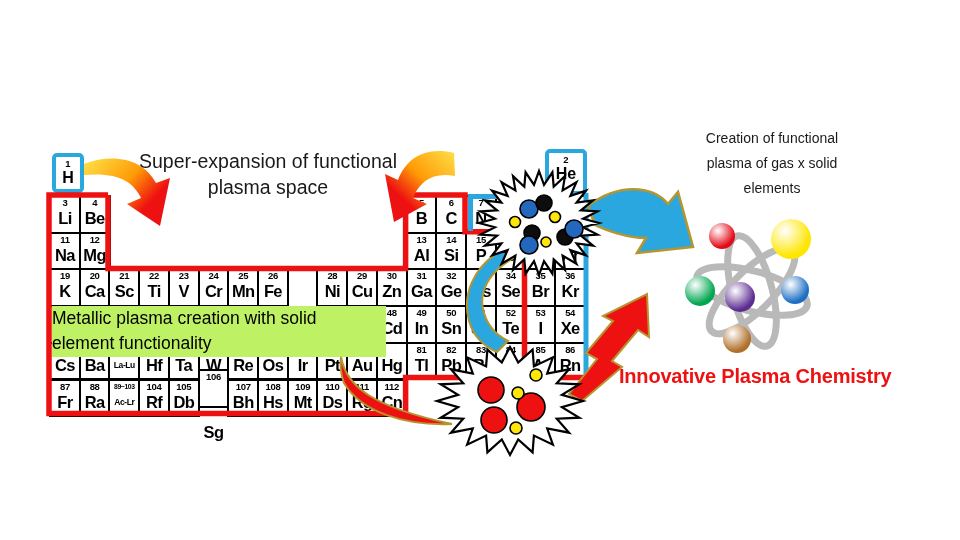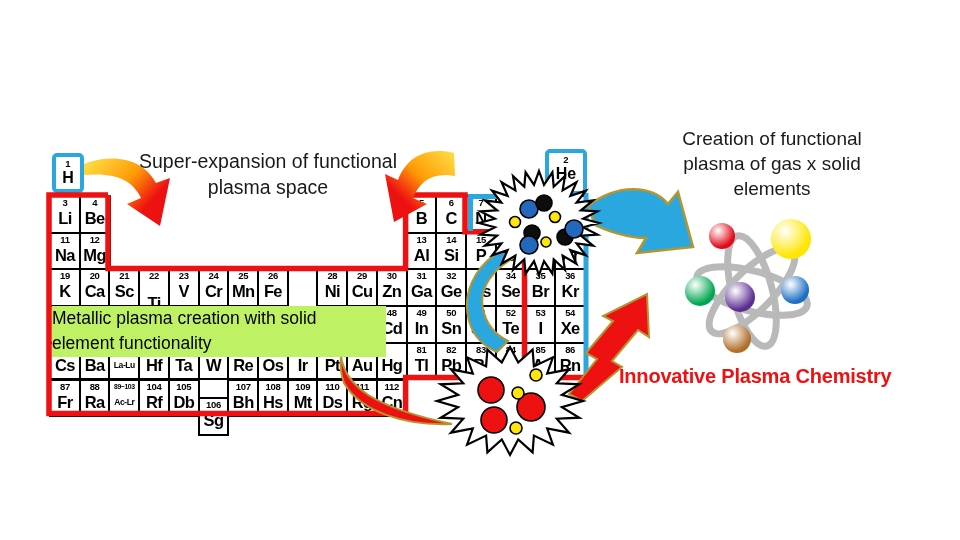--- a/index.html
+++ b/index.html
@@ -18,21 +18,21 @@
   #he-box{left:545px;top:149px;width:42px;height:46px;}
   .gasbox .num{font-size:9.5px;line-height:11px;margin-top:1px;}
   .gasbox .sym{font-size:16px;line-height:17px;}
   svg.layer{position:absolute;left:0;top:0;pointer-events:none;}
   #lines-svg{z-index:2;}
   #art-svg{z-index:4;}
   #metallic-text{position:absolute;left:52px;top:306px;width:334px;height:51px;background:#bef264;z-index:3;
                  text-align:left;font-size:17.5px;line-height:25px;color:#000;white-space:pre-line;}
   .toptext{position:absolute;z-index:5;text-align:center;white-space:pre-line;color:#1a1a1a;}
   #super-text{left:118px;top:148px;width:300px;font-size:19.5px;line-height:26px;}
-  #creation-text{left:656px;top:126px;width:232px;font-size:19px;line-height:25px;}
+  #creation-text{left:656px;top:126px;width:232px;font-size:14px;line-height:25px;}
   #innovative-text{position:absolute;left:619px;top:365px;width:310px;z-index:6;
                    font-size:20px;font-weight:bold;letter-spacing:-0.2px;white-space:nowrap;}
 </style>
 </head>
 <body>
 
 <div id="stage">
 
   <div id="table-layer">
     <div class="gasbox" id="h-box">
@@ -112,21 +112,21 @@
         <span class="sym">K</span>
       </div>
       <div class="cell" style="left: 78.72px; top: 268.4px;">
         <span class="num">20</span>
         <span class="sym">Ca</span>
       </div>
       <div class="cell" style="left: 108.44px; top: 268.4px;">
         <span class="num">21</span>
         <span class="sym">Sc</span>
       </div>
-      <div class="cell" style="left: 138.16px; top: 268.4px; gap: 12px;">
+      <div class="cell" style="left: 138.16px; top: 268.4px;">
         <span class="num">22</span>
         <span class="sym">Ti</span>
       </div>
       <div class="cell" style="left: 167.88px; top: 268.4px;">
         <span class="num">23</span>
         <span class="sym">V</span>
       </div>
       <div class="cell" style="left: 197.6px; top: 268.4px;">
         <span class="num">24</span>
         <span class="sym">Cr</span>
@@ -292,21 +292,21 @@
         <span class="sym">Ac-Lr</span>
       </div>
       <div class="cell" style="left: 138.16px; top: 378.5px;">
         <span class="num">104</span>
         <span class="sym">Rf</span>
       </div>
       <div class="cell" style="left: 167.88px; top: 378.5px;">
         <span class="num">105</span>
         <span class="sym">Db</span>
       </div>
-      <div class="cell" style="left: 197.6px; top: 397px;">
+      <div class="cell" style="left: 197.6px; top: 369px; gap: 40px;">
         <span class="num">106</span>
         <span class="sym">Sg</span>
       </div>
       <div class="cell" style="left: 227.32px; top: 378.5px;">
         <span class="num">107</span>
         <span class="sym">Bh</span>
       </div>
       <div class="cell" style="left: 257.04px; top: 378.5px;">
         <span class="num">108</span>
         <span class="sym">Hs</span>

